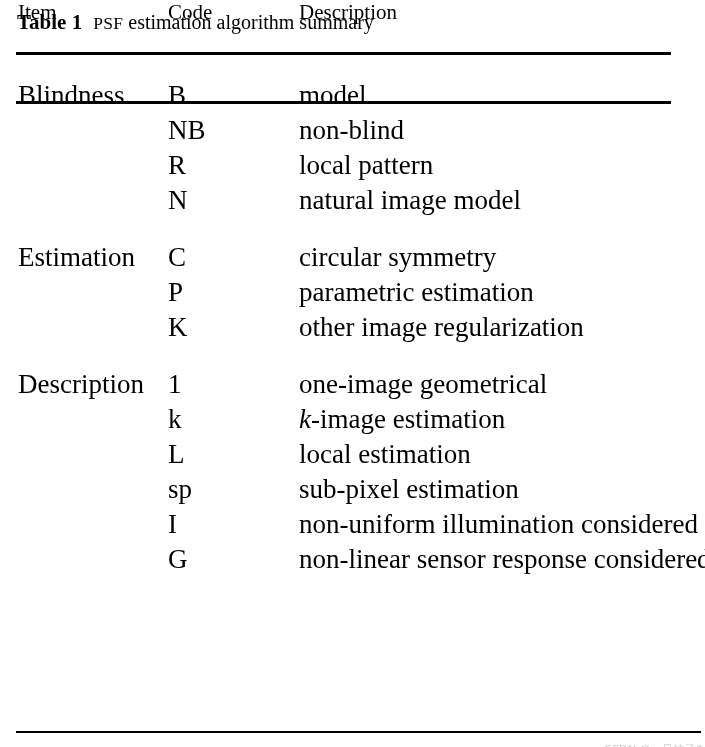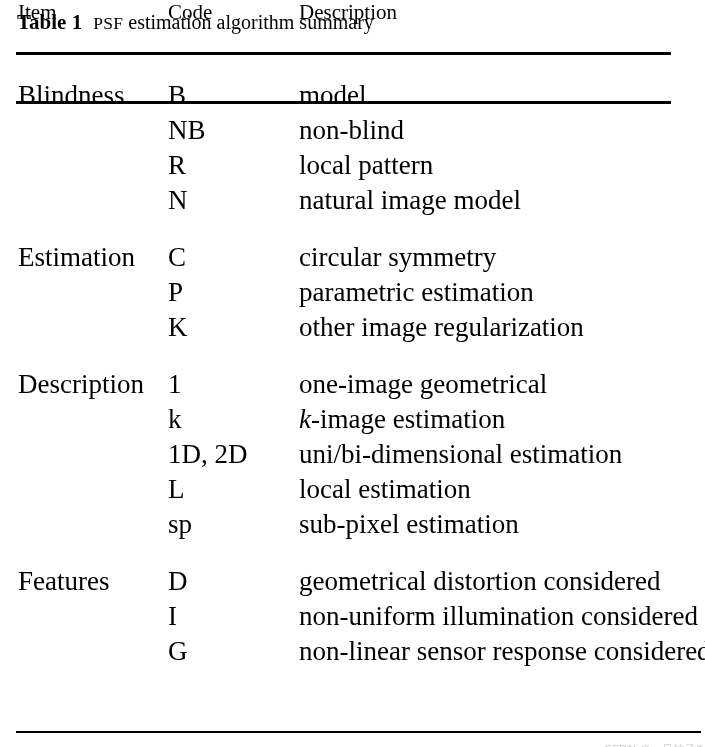--- a/index.html
+++ b/index.html
@@ -209,37 +209,27 @@
             <td class="t-code">1</td>
             <td class="t-desc">one-image geometrical</td>
           </tr>
           <tr>
             <td class="t-item"></td>
             <td class="t-code">k</td>
             <td class="t-desc"><span class="ital">k</span>-image estimation</td>
           </tr>
           <tr>
             <td class="t-item"></td>
-            <td class="t-code">1D, 2D</td>
-            <td class="t-desc">uni/bi-dimensional estimation</td>
-          </tr>
-          <tr>
-            <td class="t-item"></td>
             <td class="t-code">L</td>
             <td class="t-desc">local estimation</td>
           </tr>
           <tr>
             <td class="t-item"></td>
             <td class="t-code">sp</td>
             <td class="t-desc">sub-pixel estimation</td>
-          </tr>
-          <tr class="group-start">
-            <td class="t-item">Features</td>
-            <td class="t-code">D</td>
-            <td class="t-desc">geometrical distortion considered</td>
           </tr>
           <tr>
             <td class="t-item"></td>
             <td class="t-code">I</td>
             <td class="t-desc">non-uniform illumination considered</td>
           </tr>
           <tr>
             <td class="t-item"></td>
             <td class="t-code">G</td>
             <td class="t-desc">non-linear sensor response considered</td>

